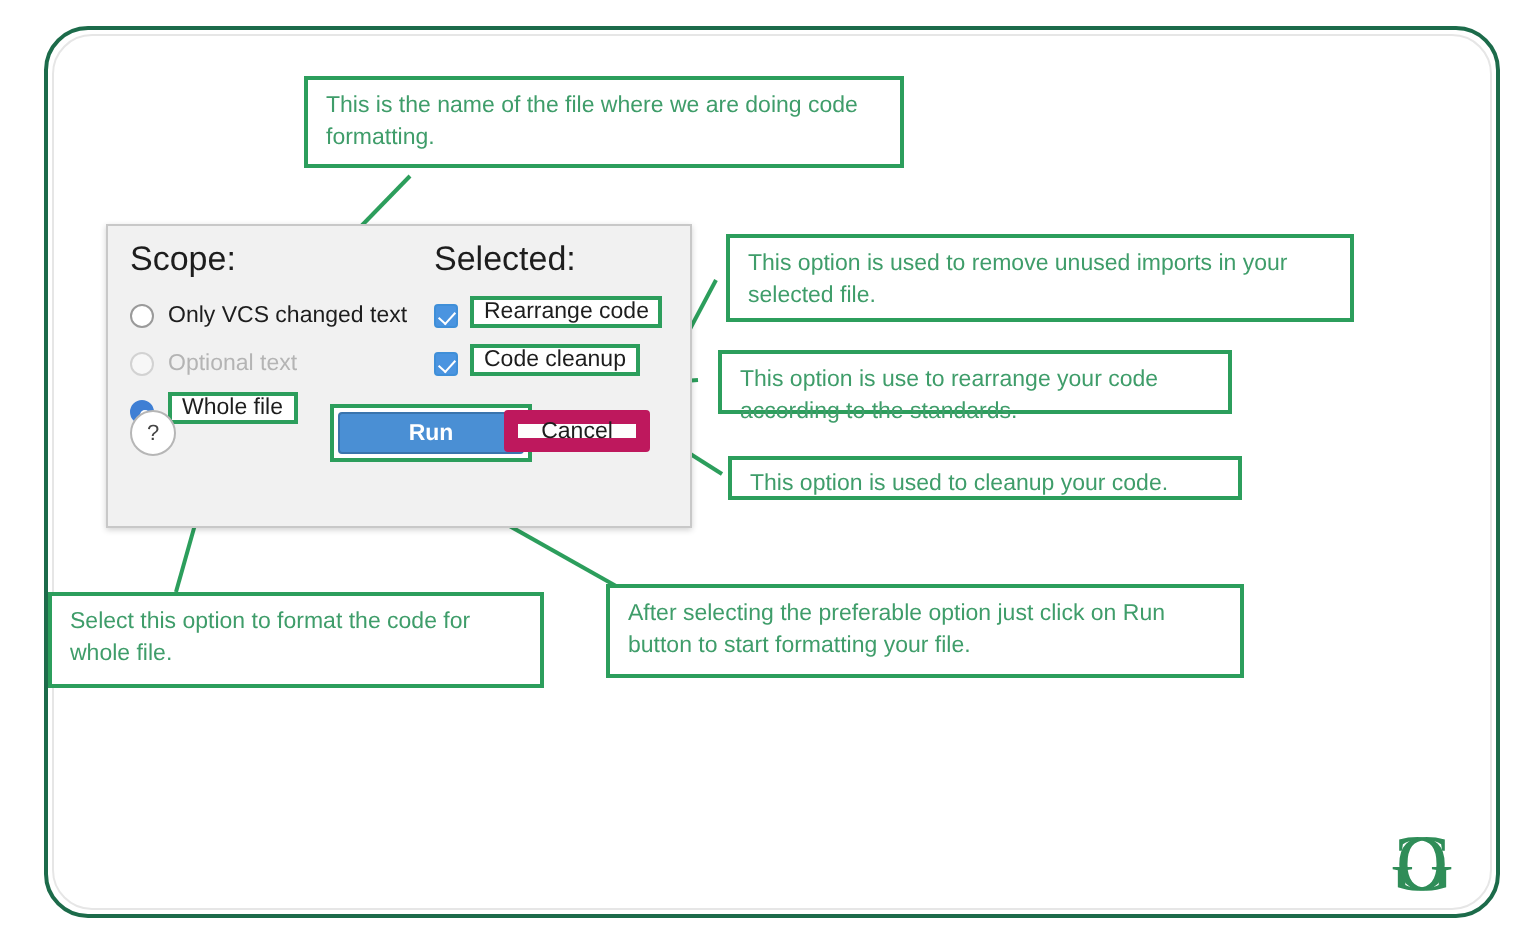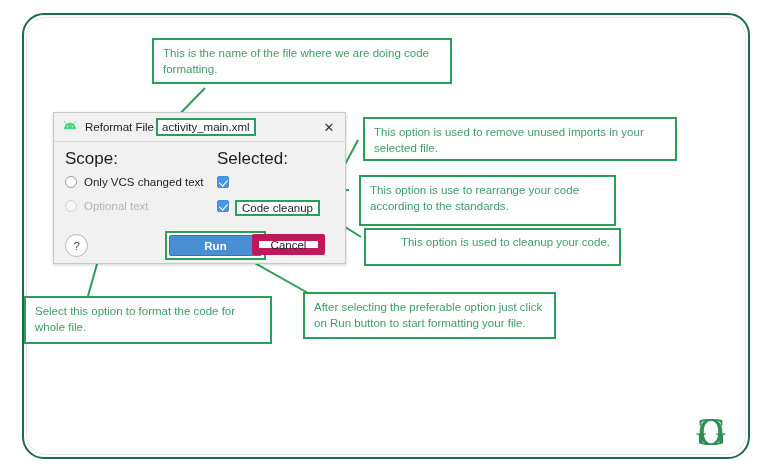--- a/index.html
+++ b/index.html
@@ -54,21 +54,21 @@
     position:absolute;right:8px;top:50%;transform:translateY(-50%);
     width:16px;height:16px;display:flex;align-items:center;justify-content:center;
     font-size:13px;color:#333;cursor:pointer;line-height:1;
   }
 
   .body{position:relative;height:124px;padding:7px 10px 0 10px;box-sizing:border-box;}
   .col-scope{position:absolute;left:11px;top:7px;width:150px;}
   .col-opt{position:absolute;left:163px;top:7px;width:125px;}
   .section-label{font-size:17px;color:#1d1d1d;margin-bottom:7px;}
 
-  .opt-row{display:flex;align-items:flex-start;height:17px;margin-bottom:7px;}
+  .opt-row{display:flex;align-items:flex-end;height:17px;margin-bottom:7px;}
 
   
   .radio{
     width:12px;height:12px;flex:0 0 12px;border-radius:50%;
     border:1px solid #9a9a9a;background:#fff;box-sizing:border-box;margin-right:7px;
     position:relative;
   }
   .radio.checked{border:1px solid #3f7fd4;background:#3f7fd4;}
   .radio.checked::after{
     content:"";position:absolute;left:3.5px;top:3.5px;width:5px;height:5px;
@@ -137,73 +137,67 @@
   </svg>
 
   <div class="callout" style="left:152px;top:38px;width:300px;height:46px;">
     <span>This is the name of the file where we are doing code formatting.</span>
   </div>
 
   <div class="callout" style="left:363px;top:117px;width:314px;height:44px;">
     <span>This option is used to remove unused imports in your selected file.</span>
   </div>
 
-  <div class="callout" style="left:359px;top:175px;width:257px;height:51px;">
+  <div class="callout" style="left:359px;top:175px;width:257px;height:32px;">
     <span>This option is use to rearrange your code according to the standards.</span>
   </div>
 
-  <div class="callout" style="left:364px;top:228px;width:257px;height:38px;padding-top:5px;text-align:right;">
+  <div class="callout" style="left:364px;top:228px;width:257px;height:22px;padding-top:5px;">
     <span>This option is used to cleanup your code.</span>
   </div>
 
   <div class="callout" style="left:24px;top:296px;width:248px;height:48px;">
     <span>Select this option to format the code for whole file.</span>
   </div>
 
-  <div class="callout" style="left:303px;top:292px;width:253px;height:47px;">
+  <div class="callout" style="left:303px;top:292px;width:319px;height:47px;">
     <span>After selecting the preferable option just click on Run button to start formatting your file.</span>
   </div>
 
   <div class="dialog">
 
-    <div class="titlebar">
-      <svg class="android-icon" viewBox="0 0 24 24">
-        <path d="M3.2 15.5 C3.2 9.6 7.1 5.6 12 5.6 C16.9 5.6 20.8 9.6 20.8 15.5 Z" fill="#3ddc84"></path>
-        <circle cx="8.4" cy="11.2" r="1.05" fill="#ffffff"></circle>
-        <circle cx="15.6" cy="11.2" r="1.05" fill="#ffffff"></circle>
-        <path d="M5.6 6.4 L4.0 4.0 M18.4 6.4 L20.0 4.0" stroke="#3ddc84" stroke-width="1.2" stroke-linecap="round"></path>
-      </svg>
-      <span class="title-text">Reformat File</span>
-      <span class="title-file">activity_main.xml</span>
-      <span class="close-btn">✕</span>
-    </div>
 
     <div class="body">
 
       <div class="col-scope">
         <div class="section-label">Scope:</div>
 
         <div class="opt-row">
           <span class="radio"></span>
           <span class="opt-label">Only VCS changed text</span>
         </div>
 
         <div class="opt-row">
           <span class="radio disabled"></span>
           <span class="opt-label disabled">Optional text</span>
         </div>
 
+        <div class="opt-row">
+          <span class="radio checked"></span>
+          <span class="opt-label hl">Whole file</span>
+        </div>
       </div>
 
       <div class="col-opt">
         <div class="section-label">Selected:</div>
 
 
         <div class="opt-row">
           <span class="cbox"></span>
+          <span class="opt-label hl">Rearrange code</span>
         </div>
 
         <div class="opt-row">
           <span class="cbox"></span>
           <span class="opt-label hl">Code cleanup</span>
         </div>
       </div>
 
       <div class="footer">
         <div class="help-btn">?</div>

